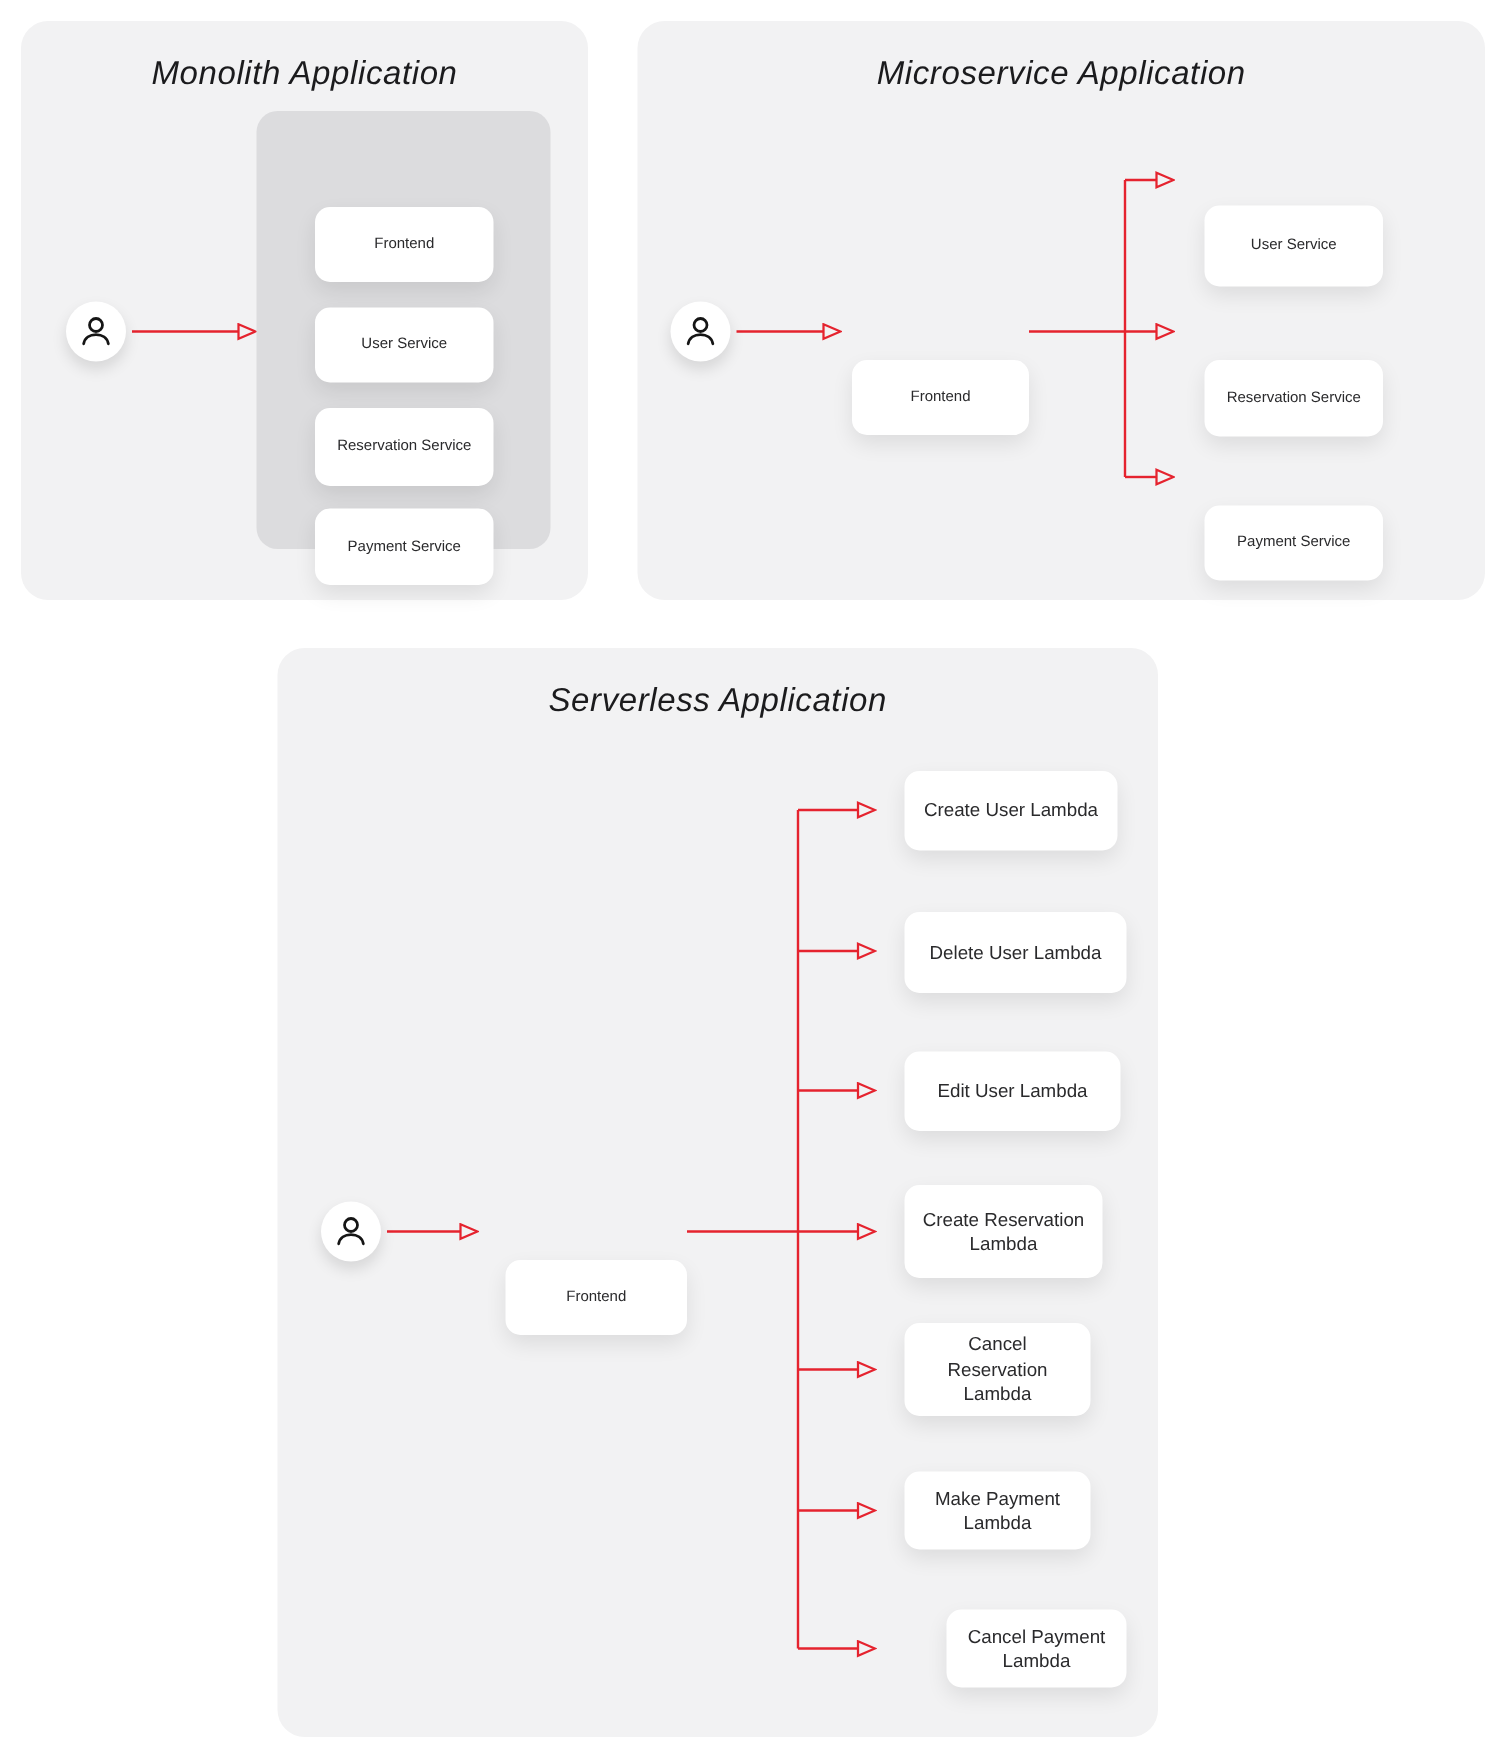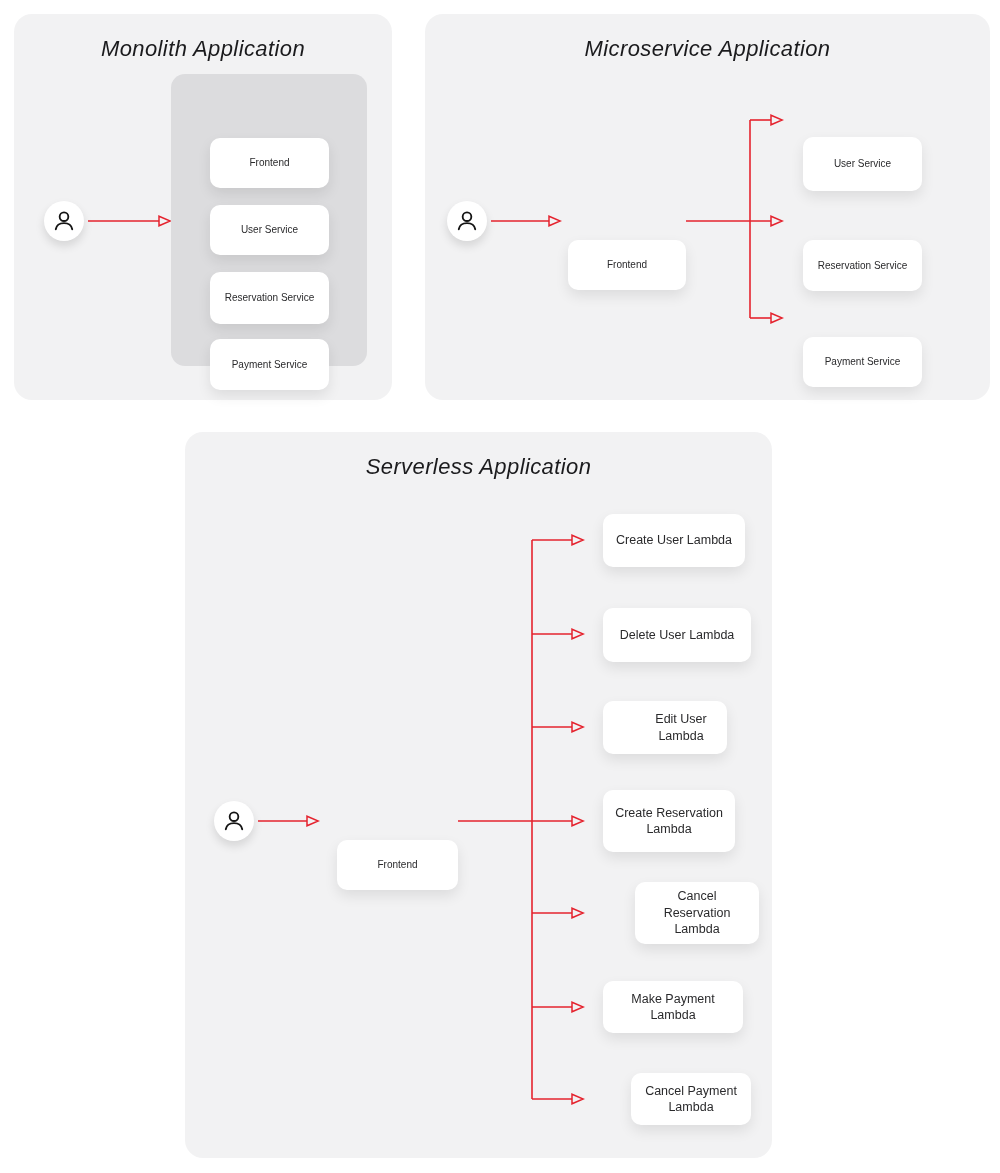--- a/index.html
+++ b/index.html
@@ -115,20 +115,20 @@
       <svg viewBox="0 0 24 24">
         <circle class="person-stroke" cx="12" cy="8" r="4"></circle>
         <path class="person-stroke" stroke-linecap="round" d="M4.4 19.6 C5.1 15.7 8.3 13.9 12 13.9 C15.7 13.9 18.9 15.7 19.6 19.6"></path>
       </svg>
     </div>
 
     <div class="node node-lg" style="left:152px;top:364px;width:121px;height:50px;">Frontend</div>
 
     <div class="node node-sm" style="left:418px;top:82px;width:142px;height:53px;">Create User Lambda</div>
     <div class="node node-sm" style="left:418px;top:176px;width:148px;height:54px;">Delete User Lambda</div>
-    <div class="node node-sm" style="left:418px;top:269px;width:124px;height:53px;padding-left:40px;">Edit User Lambda</div>
+    <div class="node node-sm" style="left:418px;top:269px;width:144px;height:53px;">Edit User Lambda</div>
     <div class="node node-sm" style="left:418px;top:358px;width:132px;height:62px;">Create Reservation Lambda</div>
-    <div class="node node-sm" style="left:418px;top:450px;width:124px;height:62px;margin-left:32px;">Cancel Reservation Lambda</div>
-    <div class="node node-sm" style="left:418px;top:549px;width:140px;height:52px;">Make Payment Lambda</div>
+    <div class="node node-sm" style="left:418px;top:450px;width:124px;height:62px;">Cancel Reservation Lambda</div>
+    <div class="node node-sm" style="left:418px;top:549px;width:124px;height:52px;">Make Payment Lambda</div>
     <div class="node node-sm" style="left:418px;top:641px;width:120px;height:52px;margin-left:28px;">Cancel Payment Lambda</div>
   </section>
 
 </div>
 
 </body></html>

